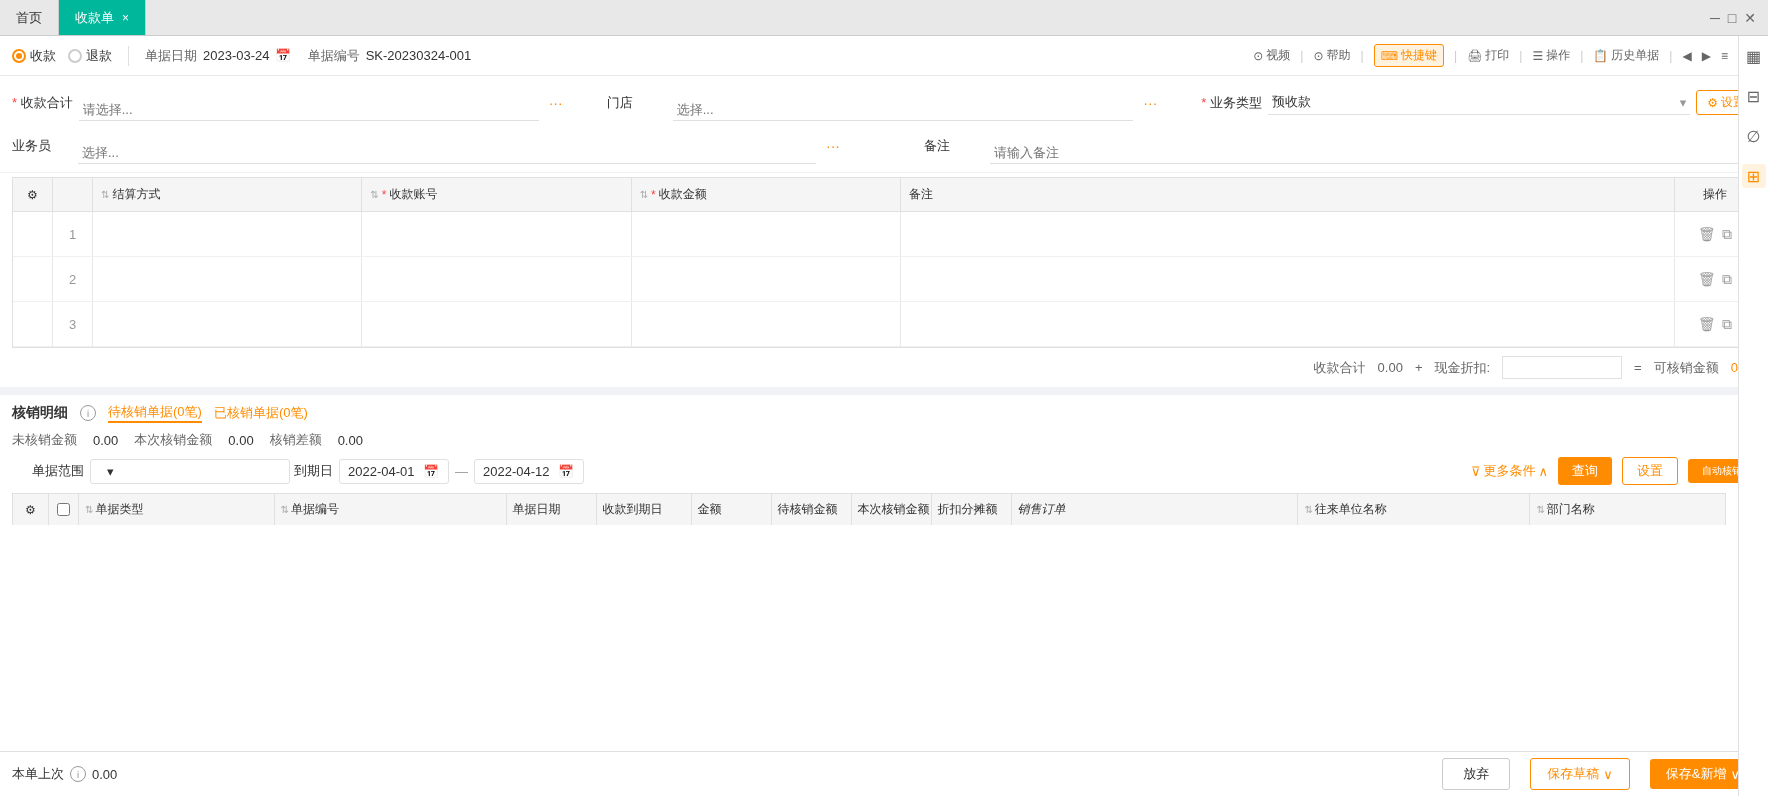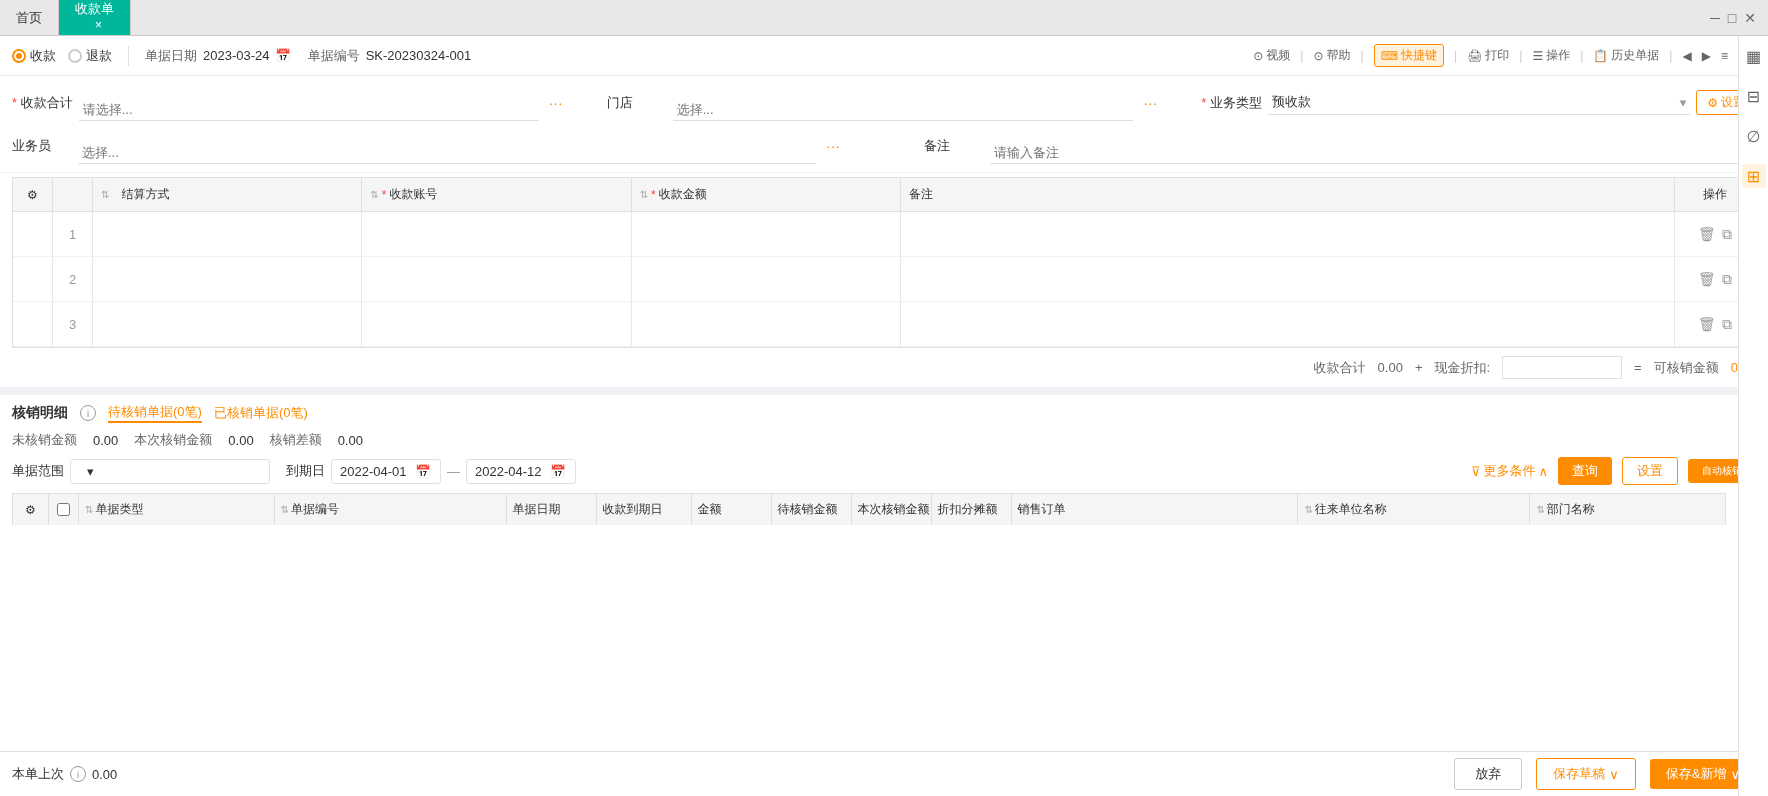--- a/index.html
+++ b/index.html
@@ -7,21 +7,21 @@
 
     
     .tab-bar {
       display: flex; align-items: center; background: #e8e8e8; height: 36px;
       border-bottom: 1px solid #ccc; position: relative;
     }
     .tab-item {
       display: flex; align-items: center; padding: 0 16px; height: 100%;
       cursor: pointer; font-size: 13px; color: #333; border-right: 1px solid #ccc;
     }
-    .tab-item.active { background: #00b69b; color: #fff; flex-direction: column; }
+    .tab-item.active { background: #00b69b; color: #fff; }
     .tab-item.home { background: #e8e8e8; color: #333; }
     .tab-close { margin-left: 8px; font-size: 12px; cursor: pointer; color: #fff; }
     .tab-bar-right { margin-left: auto; display: flex; align-items: center; gap: 8px; padding-right: 12px; }
     .tab-bar-right span { cursor: pointer; font-size: 14px; color: #666; }
 
     
     .main-content { background: #fff; height: calc(796px - 36px); display: flex; flex-direction: column; }
 
     
     .toolbar-row {
@@ -91,21 +91,21 @@
 
     
     .hexiao-section { padding: 8px 12px; background: #fff; }
     .hexiao-header { display: flex; align-items: center; gap: 12px; margin-bottom: 8px; }
     .hexiao-title { font-size: 14px; font-weight: 600; color: #333; }
     .tab-link { color: #ff8c00; font-size: 13px; cursor: pointer; }
     .tab-link.active { border-bottom: 2px solid #ff8c00; }
     .stats-row { display: flex; align-items: center; gap: 16px; margin-bottom: 8px; font-size: 13px; color: #333; }
     .stats-row .label { color: #666; }
     .filter-row { display: flex; align-items: center; justify-content: space-between; margin-bottom: 8px; }
-    .filter-left { display: flex; align-items: center; gap: 16px; }
+    .filter-left { display: flex; align-items: center; gap: 4px; margin-left: 20px; }
     .filter-right { display: flex; align-items: center; gap: 10px; }
     .more-filter { color: #ff8c00; cursor: pointer; font-size: 13px; display: flex; align-items: center; gap: 3px; }
     .auto-btn { background: #ff8c00; color: #fff; border: none; padding: 5px 14px; border-radius: 3px; cursor: pointer; font-size: 10px; }
 
     
     .filter-field { display: flex; align-items: center; gap: 6px; }
     .filter-select { display: flex; align-items: center; border: 1px solid #e0e0e0; padding: 4px 8px; border-radius: 3px; gap: 8px; min-width: 200px; cursor: pointer; background: #fff; }
     .date-range { display: flex; align-items: center; gap: 6px; }
     .date-input { border: 1px solid #e0e0e0; padding: 4px 8px; border-radius: 3px; font-size: 13px; color: #333; width: 110px; display: flex; align-items: center; justify-content: space-between; cursor: pointer; }
     .query-btn { background: #ff8c00; color: #fff; border: none; padding: 5px 14px; border-radius: 3px; cursor: pointer; font-size: 13px; }
@@ -115,28 +115,28 @@
     .bottom-table-header { display: flex; background: #f5f5f5; border: 1px solid #e0e0e0; border-bottom: none; }
     .bth { padding: 7px 6px; font-size: 12px; color: #333; border-right: 1px solid #e0e0e0; display: flex; align-items: center; gap: 2px; white-space: nowrap; }
     .bth:last-child { border-right: none; }
     .bth.gear { width: 36px; justify-content: center; }
     .bth.check { width: 30px; justify-content: center; }
     .bth.w1 { flex: 1; min-width: 100px; }
     .bth.w2 { flex: 1.2; min-width: 120px; }
     .bth.w-date { width: 90px; }
     .bth.w-date2 { width: 95px; }
     .bth.w-money { width: 80px; }
-    .bth.w-sales { flex: 1.5; min-width: 130px; }
+    .bth.w-sales { flex: 1.5; min-width: 130px; font-style: italic; }
     .bth.w-name { flex: 1.2; min-width: 110px; }
     .bth.w-dept { flex: 1; min-width: 80px; }
 
     
     .bottom-bar { display: flex; align-items: center; justify-content: space-between; padding: 6px 12px; background: #fff; border-top: 1px solid #e0e0e0; position: fixed; bottom: 0; width: 100%; }
     .bottom-left { display: flex; align-items: center; gap: 6px; color: #333; font-size: 13px; }
-    .bottom-right { display: flex; align-items: center; gap: 14px; }
+    .bottom-right { display: flex; align-items: center; gap: 20px; }
     .btn-abandon { background: #fff; border: 1px solid #ccc; color: #333; padding: 6px 20px; border-radius: 3px; cursor: pointer; font-size: 13px; }
     .btn-save-draft { background: #fff; border: 1px solid #ff8c00; color: #ff8c00; padding: 6px 16px; border-radius: 3px; cursor: pointer; font-size: 13px; display: flex; align-items: center; gap: 4px; }
     .btn-save-new { background: #ff8c00; color: #fff; border: none; padding: 6px 16px; border-radius: 3px; cursor: pointer; font-size: 13px; display: flex; align-items: center; gap: 4px; }
 
     
     .right-sidebar { position: fixed; right: 0; top: 36px; width: 30px; background: #fff; border-left: 1px solid #e0e0e0; display: flex; flex-direction: column; align-items: center; padding: 8px 0; gap: 16px; height: calc(796px - 36px); }
     .sidebar-icon { cursor: pointer; color: #666; font-size: 16px; display: flex; align-items: center; justify-content: center; width: 24px; height: 24px; }
     .sidebar-icon.active { color: #ff8c00; background: #fff3e0; border-radius: 3px; }
 
     
@@ -263,21 +263,21 @@
       </div>
     </div>
   </div>
 
   <div class="table-section" style="margin:4px 12px 0 12px;">
     <div class="table-header">
       <div class="th gear">⚙</div>
       <div class="th row-num"></div>
       <div class="th col-settlement">
         <span class="sort-icon">⇅</span>
-        <span class="required" style="color:#333;margin-left:9px;">结算方式</span>
+        <span class="required" style="color:#333;">结算方式</span>
       </div>
       <div class="th col-account">
         <span class="sort-icon">⇅</span>
         <span style="color:#f44;">*</span>
           <span>收款账号</span>
       </div>
       <div class="th col-amount">
         <span class="sort-icon">⇅</span>
         <span style="color:#f44;">*</span>
           <span>收款金额</span>

